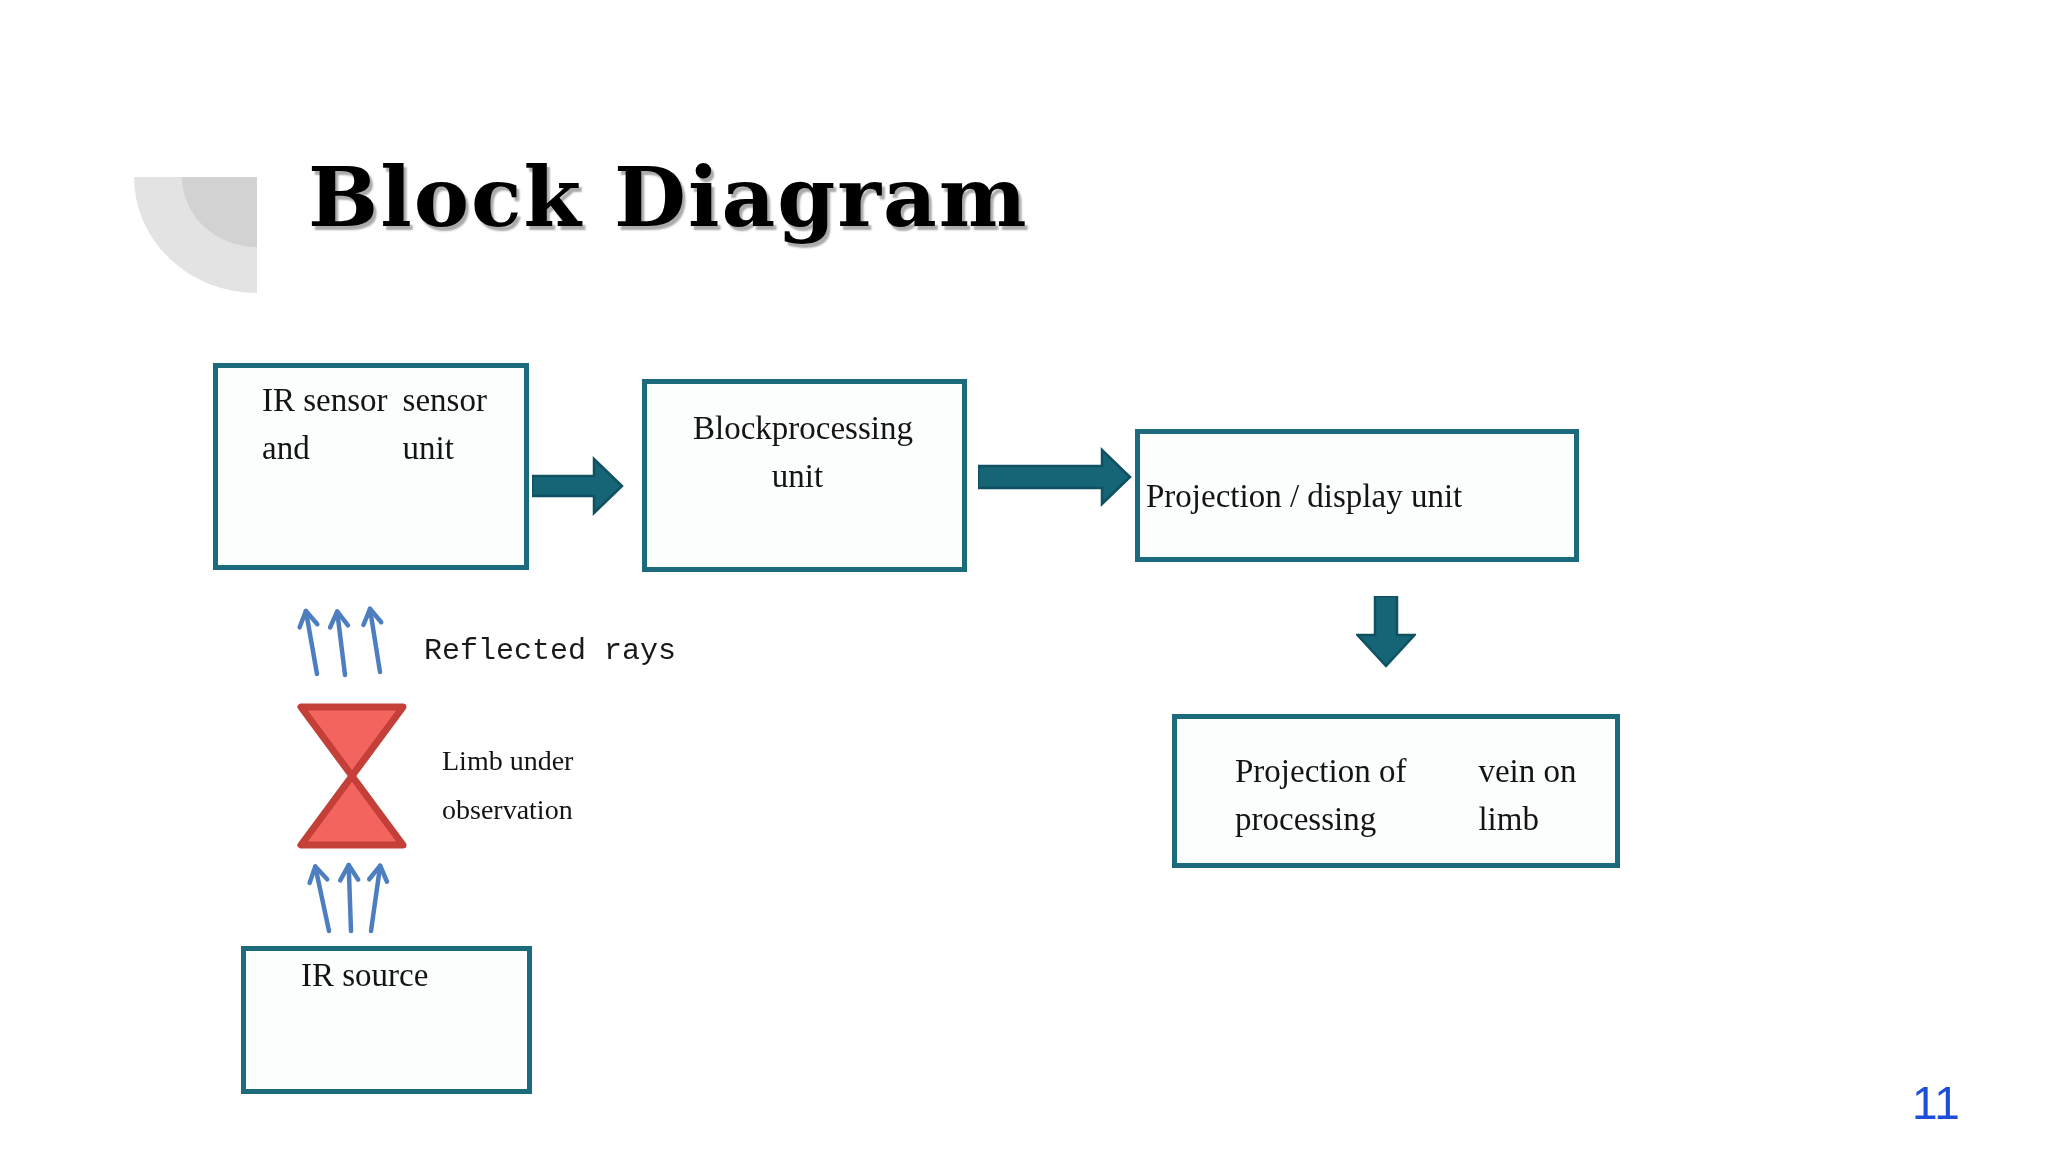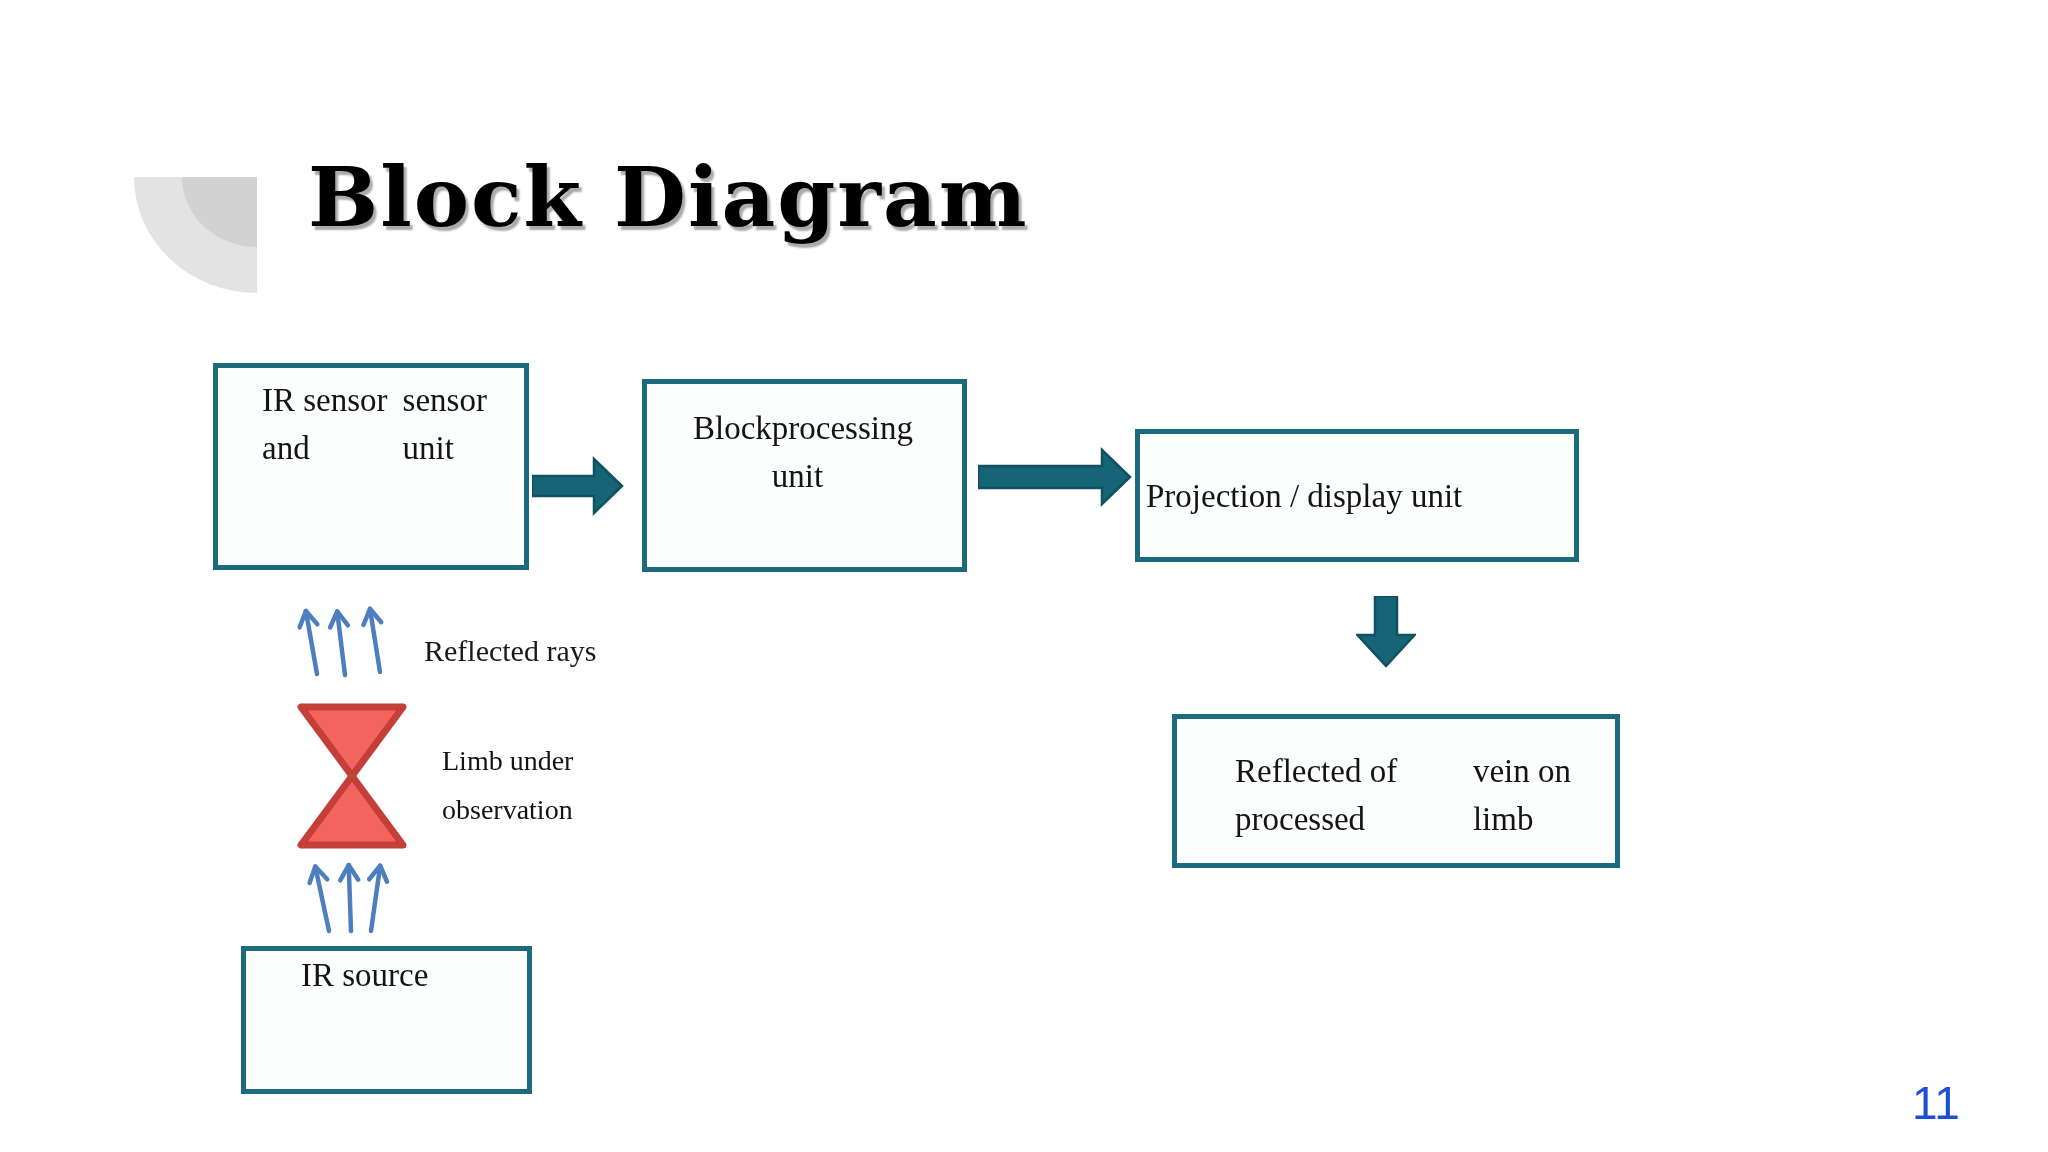--- a/index.html
+++ b/index.html
@@ -22,21 +22,21 @@
     box-sizing:border-box;display:flex;flex-direction:row;justify-content:flex-start;
     font-size:33px;line-height:48px;color:#141414;}
   .box-ir-sensor{left:213px;top:363px;width:316px;height:207px;padding:8px 10px 0 44px;}
   .box-image-processing{left:642px;top:379px;width:325px;height:193px;padding:20px 10px 0 46px;}
   .box-projection-display{left:1135px;top:429px;width:444px;height:133px;
     align-items:center;text-align:center;padding:11px 6px;}
   .box-projection-vein{left:1172px;top:714px;width:448px;height:154px;padding:28px 10px 0 58px;}
   .box-ir-source{left:225px;top:946px;width:291px;height:148px;padding:0 10px 0 55px;margin-left:16px;}
   
   .label-reflected{position:absolute;left:424px;top:634px;
-    font-family:Liberation Serif, serif;font-size:30px;color:#191919;}
+    font-family:Liberation Mono, monospace;font-size:30px;color:#191919;}
   .label-limb{position:absolute;left:442px;top:736px;font-size:28px;line-height:49px;color:#141414;}
   .page-number{position:absolute;left:1912px;top:1076px;
     font-family:"Liberation Sans","DejaVu Sans",sans-serif;font-size:46px;color:#1d4ed8;}
   svg{position:absolute;display:block;}
   .flow-arrow polygon{fill:#166576;stroke:#0f5160;stroke-width:2.5;stroke-linejoin:miter;}
   .ray line,.ray polyline{stroke:#4d7ec0;stroke-width:4.5;fill:none;
     stroke-linecap:round;stroke-linejoin:round;}
   .bowtie polygon{fill:#f4645e;stroke:#c33f38;stroke-width:7;stroke-linejoin:round;}
 </style>
 </head>
@@ -57,21 +57,21 @@
   <div class="box box-image-processing">
     <div>Block</div>
     <div>processing unit</div>
   </div>
 
   <div class="box box-projection-display">
     <div>Projection / display unit</div>
   </div>
 
   <div class="box box-projection-vein">
-    <div>Reflected of processed</div>
+    <div>Projection of processing</div>
     <div>vein on limb</div>
   </div>
 
   <div class="box box-ir-source">
     <div>IR source</div>
   </div>
 
   <svg class="flow-arrow" style="left:532px;top:456px" width="92" height="60" viewBox="0 0 92 60">
     <polygon points="0,20 62,20 62,3 90,30 62,57 62,40 0,40"></polygon>
   </svg>

